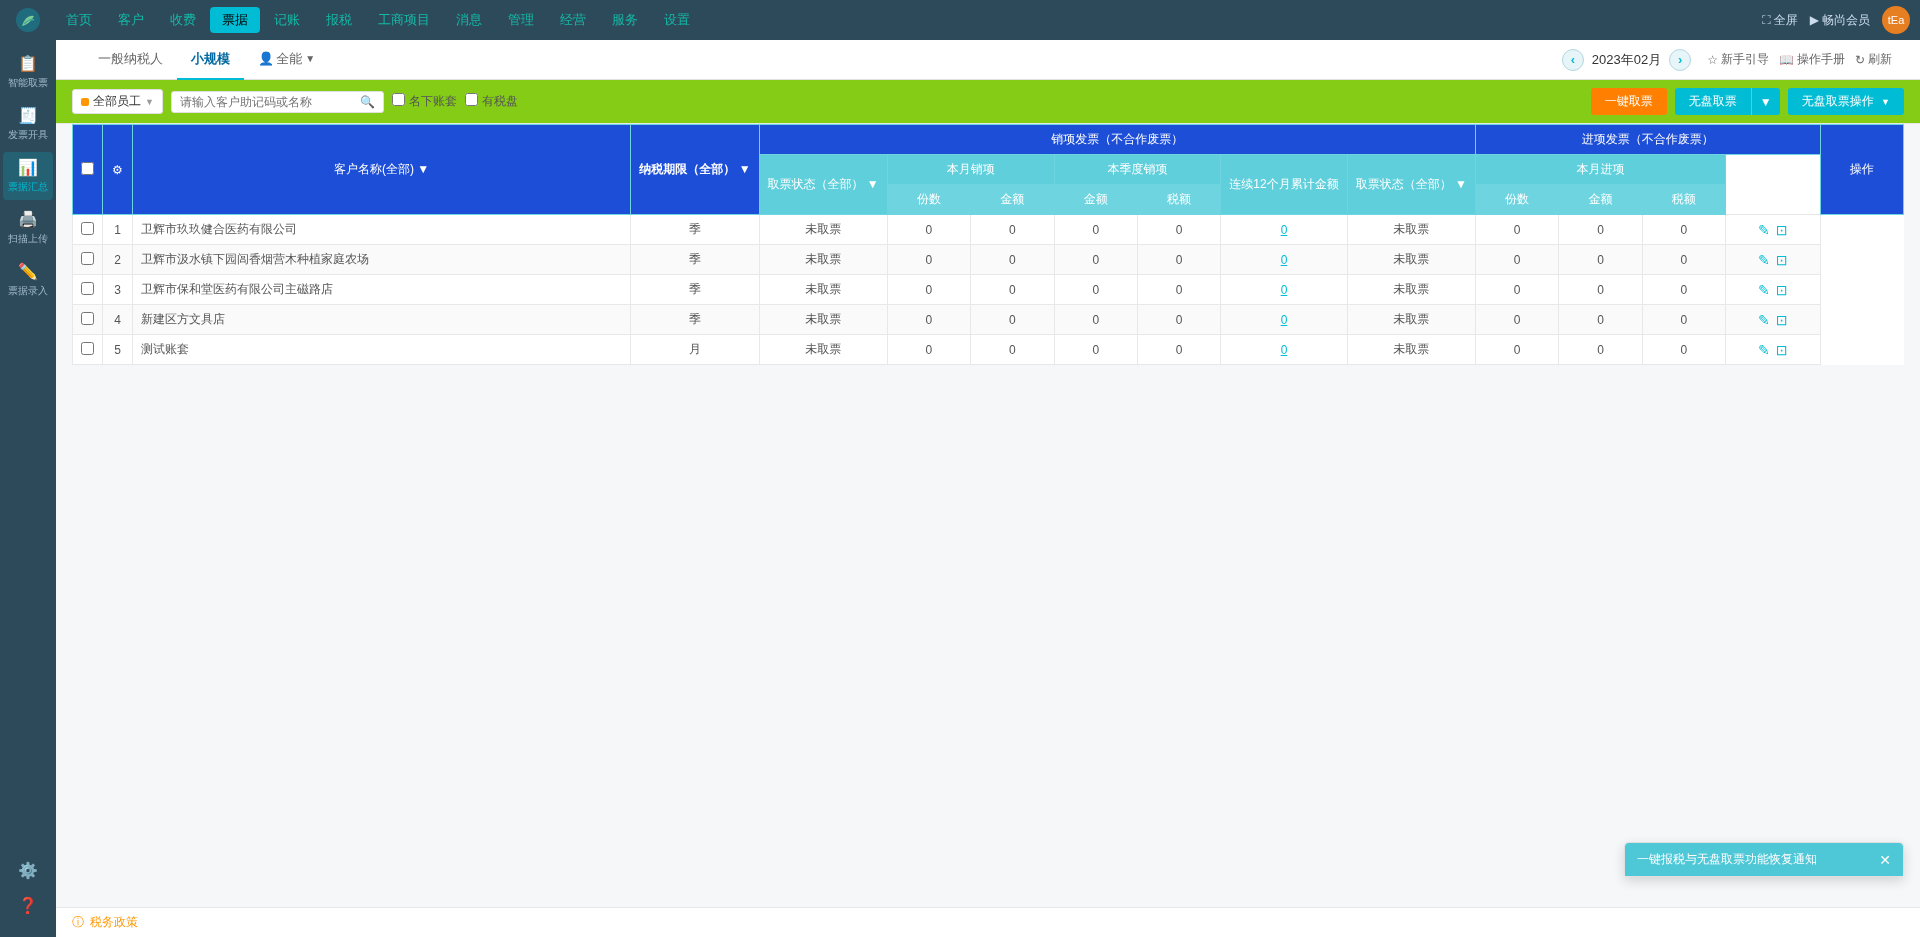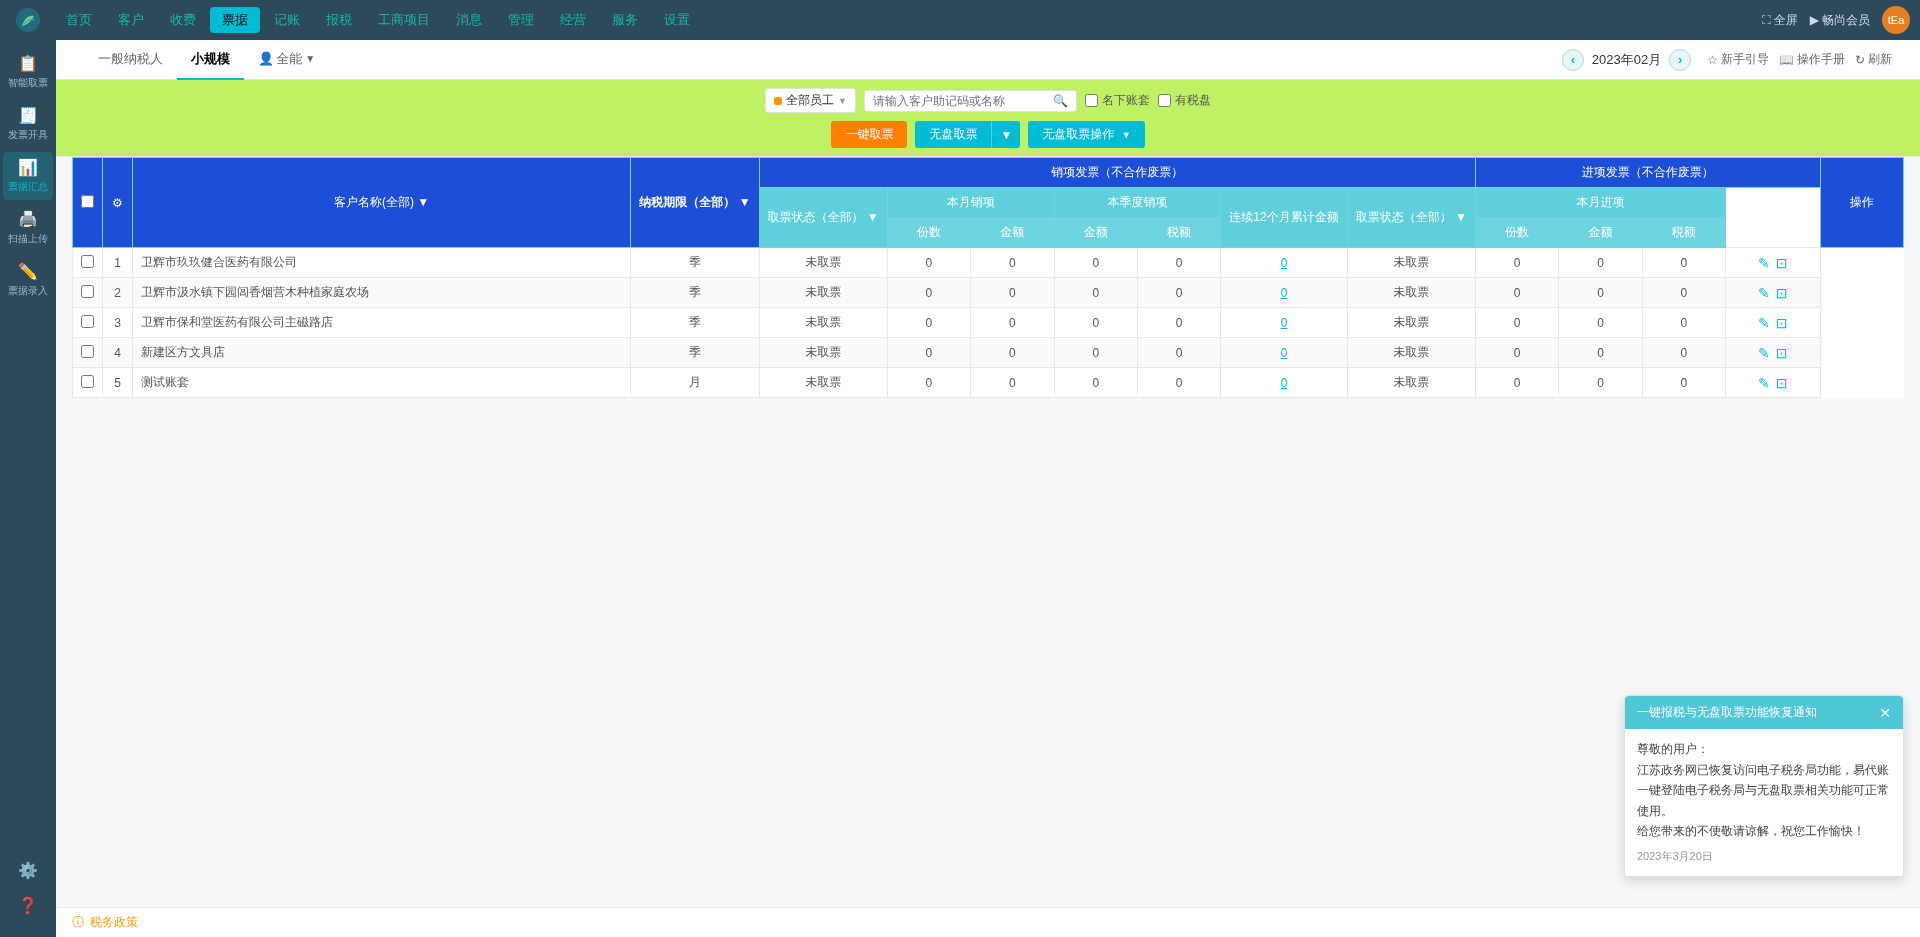--- a/index.html
+++ b/index.html
@@ -109,21 +109,21 @@
       height: 40px;
       display: flex;
       align-items: center;
       cursor: pointer;
       font-size: 13px;
       color: #666;
       border-bottom: 2px solid transparent;
       white-space: nowrap;
     }
     .sub-tab.active {
-      color: #000000;
+      color: #0369a1;
       border-bottom: 2px solid #00bcd4;
       font-weight: bold;
     }
     .sub-tab-date {
       display: flex;
       align-items: center;
       margin-left: auto;
       gap: 8px;
       font-size: 13px;
       color: #333;
@@ -139,48 +139,47 @@
       display: flex;
       align-items: center;
       gap: 10px;
       font-size: 12px;
       color: #666;
     }
     .sub-tab-actions span { cursor: pointer; display: flex; align-items: center; gap: 3px; }
 
     
     .toolbar {
-      background: #bef264;
+      background: #84cc16;
       padding: 8px 16px;
       display: flex;
       align-items: center;
       gap: 8px;
       border-bottom: 1px solid #e8e8e8;
-      flex-direction: column;
     }
     .toolbar-left { display: flex; align-items: center; gap: 8px; flex: 1; }
     .toolbar-right { display: flex; align-items: center; gap: 8px; }
     .employee-select {
       display: flex; align-items: center;
       border: 1px solid #e0e0e0; border-radius: 3px;
       padding: 3px 8px; background: #fff; cursor: pointer;
       font-size: 12px; gap: 4px; min-width: 90px;
     }
     .employee-select .dot { width: 8px; height: 8px; background: #ff9800; border-radius: 2px; }
     .search-input-wrap {
       display: flex; align-items: center;
       border: 1px solid #e0e0e0; border-radius: 3px;
       padding: 3px 8px; background: #fff;
       min-width: 200px;
     }
     .search-input-wrap input {
       border: none; outline: none; font-size: 12px; width: 180px; background: transparent;
     }
     .checkbox-label {
-      display: flex; align-items: center; gap: 4px; font-size: 12px; color: #555; cursor: pointer;
+      display: flex; align-items: flex-start; gap: 4px; font-size: 12px; color: #555; cursor: pointer;
     }
     .checkbox-label input { cursor: pointer; }
     .btn-orange {
       background: #ff7f00; color: #fff; border: none;
       padding: 5px 14px; border-radius: 3px; cursor: pointer; font-size: 12px;
     }
     .btn-teal {
       background: #00bcd4; color: #fff; border: none;
       padding: 5px 14px; border-radius: 3px; cursor: pointer; font-size: 12px;
     }
@@ -593,17 +592,13 @@
       <span>税务政策</span>
     </div>
   </div>
 </div>
 
 <div class="notification-popup">
   <div class="notification-header">
     <span>一键报税与无盘取票功能恢复通知</span>
     <span class="notification-close">✕</span>
   </div>
-  <div class="notification-body">
-    <div id="notification-body-text">尊敬的用户：<br>江苏政务网已恢复访问电子税务局功能，易代账一键登陆电子税务局与无盘取票相关功能可正常使用。<br>给您带来的不便敬请谅解，祝您工作愉快！</div>
-    <div class="notification-date">2023年3月20日</div>
-  </div>
 </div>
 
 </body></html>

